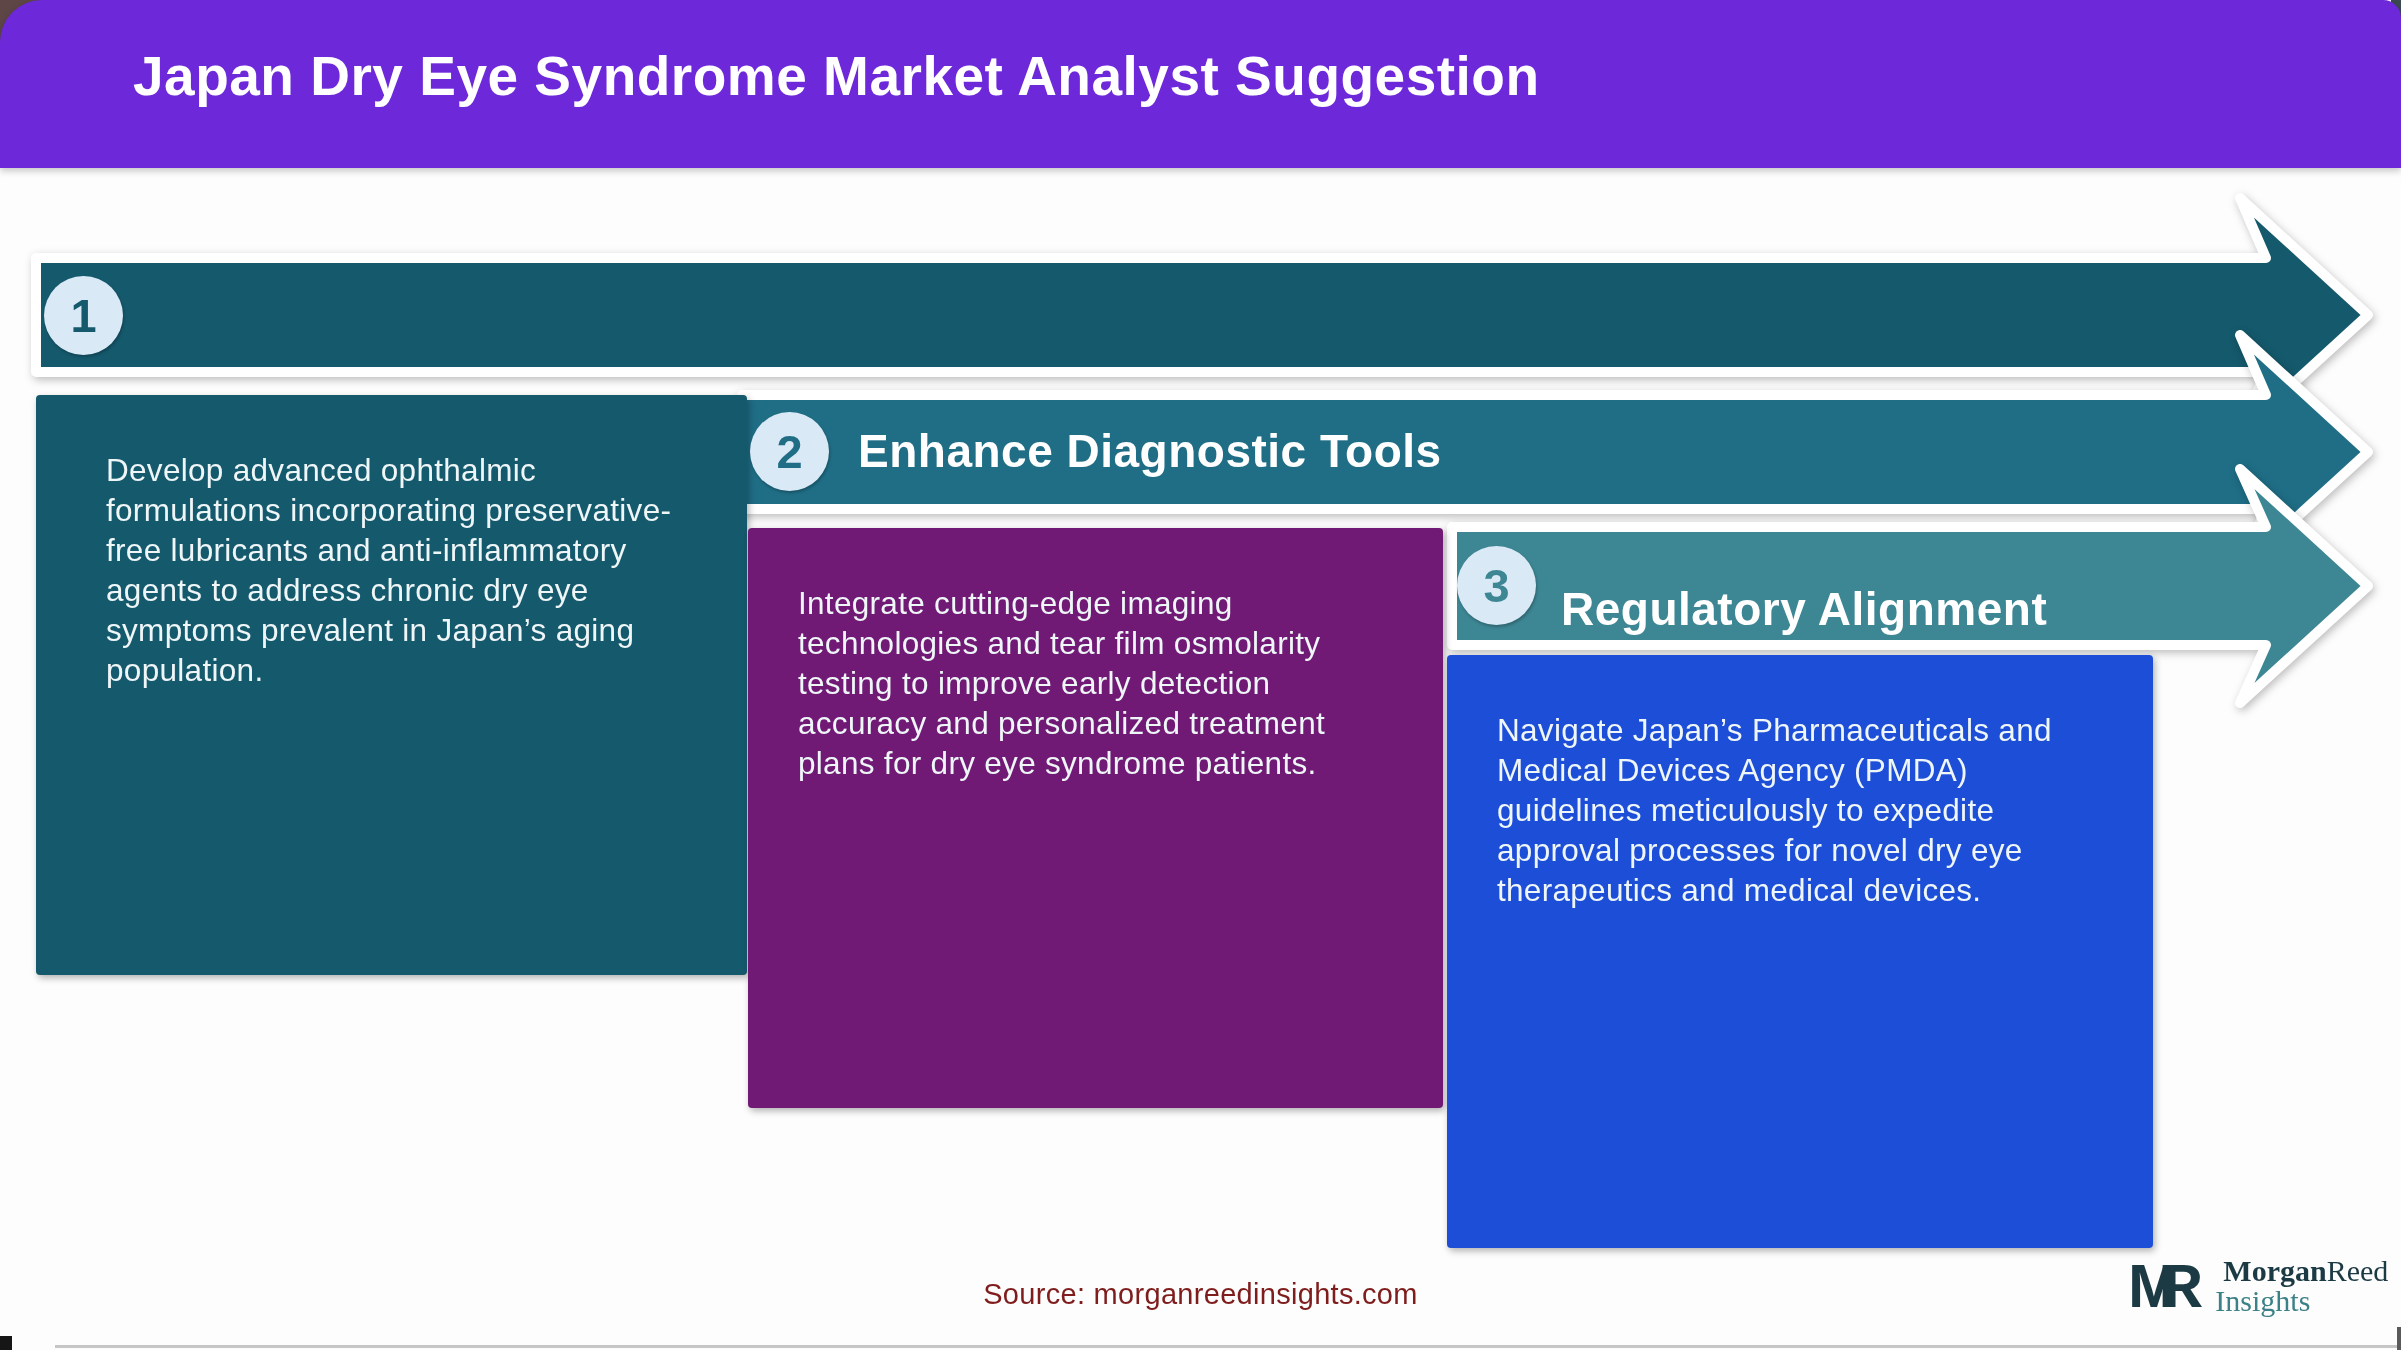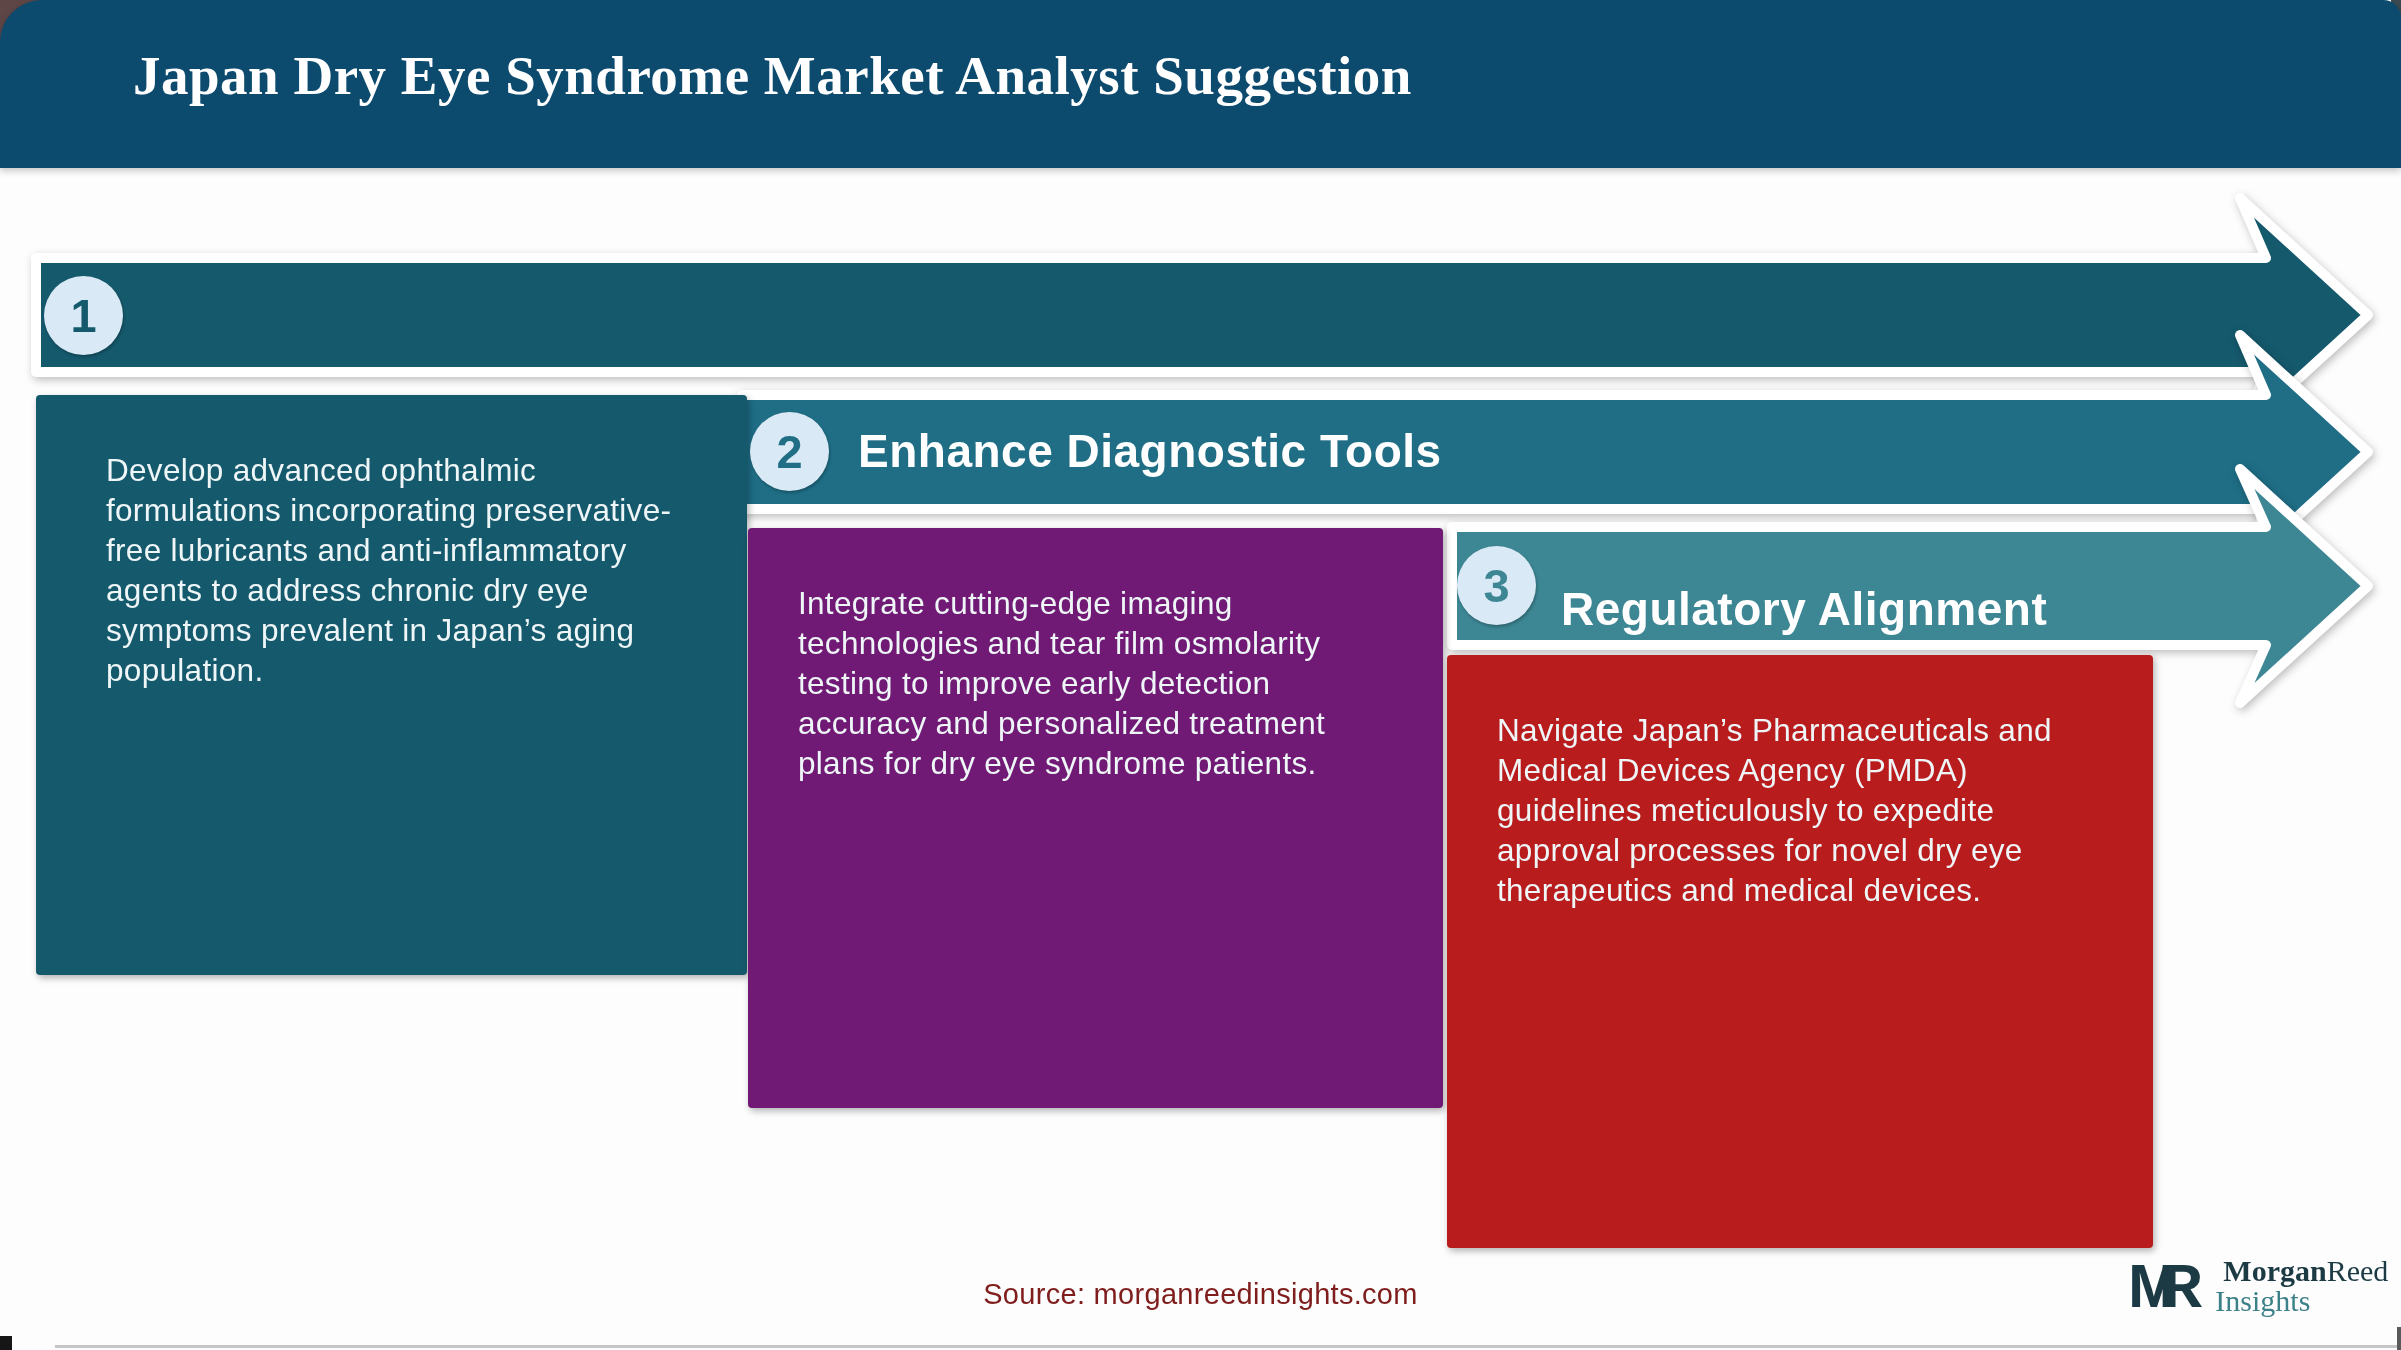--- a/index.html
+++ b/index.html
@@ -83,21 +83,21 @@
   .logo .line2{font-size:30px;}
 </style>
 </head>
 <body>
 
 <div class="canvas">
 
   <div class="corner-tl"></div>
   <div class="corner-tr"></div>
 
-  <div class="header" style="background-color: #0c4a6e; font-family: Liberation Serif, serif;">
+  <div class="header" style="background-color: #6d28d9;">
     <div class="title">Japan Dry Eye Syndrome Market Analyst Suggestion</div>
   </div>
 
   <svg class="arrows" width="2401" height="1350" viewBox="0 0 2401 1350">
     <path d="M36,258 L2266,258 L2240,198 L2368,315 L2240,432 L2266,372 L36,372 Z" stroke="#FFFFFF" stroke-width="10" stroke-linejoin="round" fill="#15596D"></path>
     <path d="M742,395 L2266,395 L2240,335 L2368,452 L2240,569 L2266,509 L742,509 Z" stroke="#FFFFFF" stroke-width="10" stroke-linejoin="round" fill="#1F6E86"></path>
     <path d="M1452,527 L2266,527 L2240,469 L2368,586 L2240,703 L2266,645 L1452,645 Z" stroke="#FFFFFF" stroke-width="10" stroke-linejoin="round" fill="#3D8694"></path>
   </svg>
 
   <div class="num-circle c1" style="background-color: rgb(217, 233, 245);">
@@ -115,21 +115,21 @@
   <div class="banner-title bt3">Regulatory Alignment</div>
 
   <div class="desc-box db1" style="background-color: rgb(21, 89, 109); padding-left: 20px;">
     <div class="desc-text">Develop advanced ophthalmic formulations incorporating preservative-free lubricants and anti-inflammatory agents to address chronic dry eye symptoms prevalent in Japan’s aging population.</div>
   </div>
 
   <div class="desc-box db2" style="background-color: #701a75;">
     <div class="desc-text">Integrate cutting-edge imaging technologies and tear film osmolarity testing to improve early detection accuracy and personalized treatment plans for dry eye syndrome patients.</div>
   </div>
 
-  <div class="desc-box db3" style="background-color: #b91c1c;">
+  <div class="desc-box db3" style="background-color: #1d4ed8;">
     <div class="desc-text">Navigate Japan’s Pharmaceuticals and Medical Devices Agency (PMDA) guidelines meticulously to expedite approval processes for novel dry eye therapeutics and medical devices.</div>
   </div>
 
   <div class="source">Source: morganreedinsights.com</div>
 
   <div class="logo">
     <div class="monogram" style="color: rgb(28, 58, 68);">MR</div>
     <div class="logo-text">
       <div class="line1" style="color: rgb(28, 58, 68); margin-left: 8px;"><span>Morgan</span><span class="reed">Reed</span></div>
       <div class="line2" style="color: rgb(60, 129, 135);">Insights</div>

